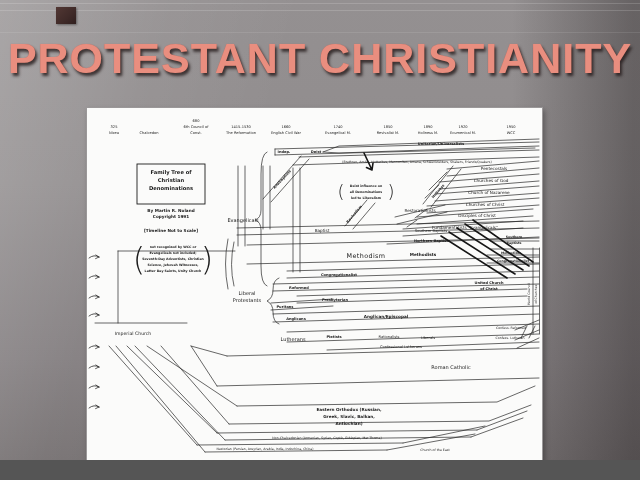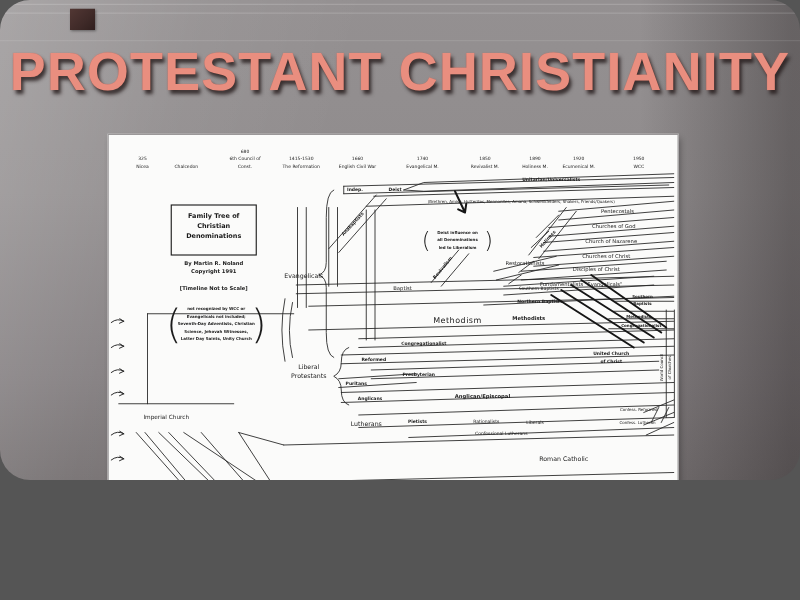--- a/index.html
+++ b/index.html
@@ -1,22 +1,22 @@
 <!DOCTYPE html>
 <html><head>
 <meta charset="utf-8">
 <style>
   html,body{margin:0;padding:0;background:#555;}
-  .stage{position:relative;width:640px;height:384px;overflow:hidden;
+  .stage{position:relative;width:640px;height:460px;overflow:hidden;
     font-family:"Liberation Sans",sans-serif;
     background:
       linear-gradient(105deg, rgba(255,255,255,.20) 0%, rgba(255,255,255,.05) 22%, rgba(255,255,255,0) 40%),
       linear-gradient(90deg, rgba(0,0,0,0) 80%, rgba(30,25,26,.38) 99%),
       linear-gradient(180deg, #97九39394 0%, #908c8d 40%, #827d7f 78%, #757071 100%);
-    background-color:#8b8788;border-radius:24px;}
+    background-color:#8b8788;}
   .stage{background:
       linear-gradient(105deg, rgba(255,255,255,.20) 0%, rgba(255,255,255,.05) 22%, rgba(255,255,255,0) 40%),
       linear-gradient(90deg, rgba(0,0,0,0) 80%, rgba(30,25,26,.38) 99%),
       linear-gradient(180deg, #949091 0%, #908c8d 40%, #827d7f 78%, #757071 100%);}
   .hairline{position:absolute;left:0;width:100%;height:1px;background:rgba(255,255,255,.16);}
   .accent-square{position:absolute;left:56px;top:7px;width:20px;height:17px;
     background:linear-gradient(135deg,#523734 0%,#3f2a28 60%,#301f1e 100%);
     box-shadow:1px 1px 2px rgba(0,0,0,.4);}
   .title{position:absolute;top:34px;left:0;width:100%;margin:0;text-align:center;
     font-size:43px;font-weight:700;letter-spacing:1px;color:#e98e7f;

